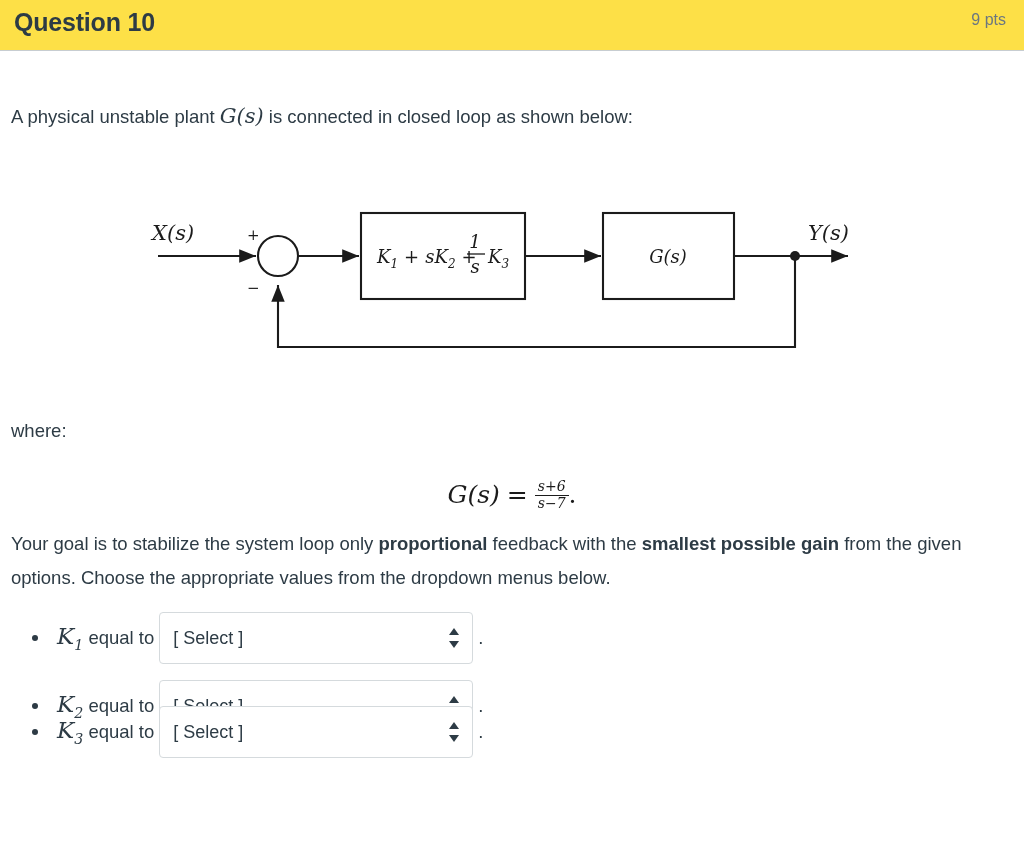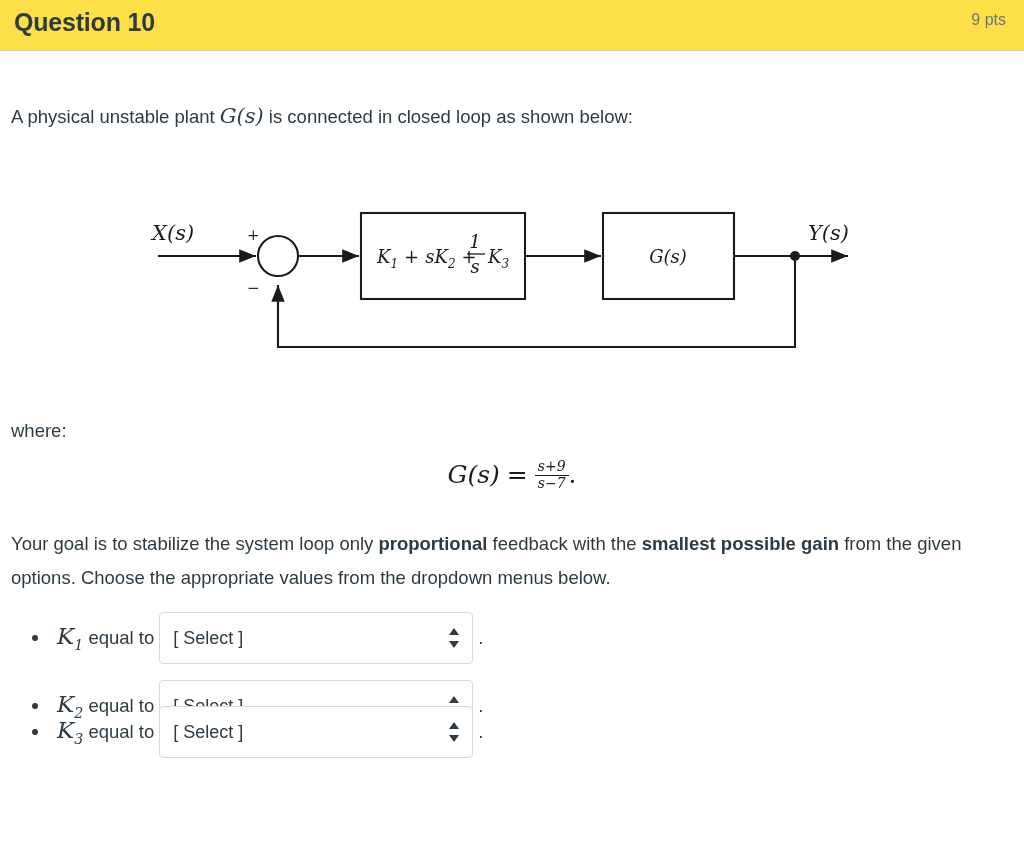--- a/index.html
+++ b/index.html
@@ -58,21 +58,21 @@
     font-family: "DejaVu Serif", "Liberation Serif", serif;
     font-style: italic;
     font-size: 21px;
   }
   b { font-weight: bold; }
 
   
   #display-eq {
     position: absolute;
     left: 0;
-    top: 460px;
+    top: 480px;
     width: 1024px;
     text-align: center;
     font-family: "DejaVu Serif", "Liberation Serif", serif;
     font-size: 25px;
     color: #1b1b1b;
   }
   #display-eq .lhs { font-style: italic; }
   #display-eq .eqsign { font-style: normal; margin: 0 7px; }
   .frac {
     display: inline-block;
@@ -259,21 +259,21 @@
       </text>
     </g>
 
     <text class="bd-box-text" x="538" y="68" text-anchor="middle" font-size="20">G(s)</text>
   </svg>
 </div>
 
 <div class="prose" id="where-text">where:</div>
 
 <div id="display-eq">
-  <span class="lhs">G(s)</span><span class="eqsign">=</span><span class="frac"><span class="num">s+9</span><span class="den">s−7</span></span><span class="period">.</span>
+  <span class="lhs">G(s)</span><span class="eqsign">=</span><span class="frac"><span class="num">s+6</span><span class="den">s−7</span></span><span class="period">.</span>
 </div>
 
 <div class="prose" id="goal-text">
   <span>Your goal is to stabilize the system loop only </span><b>proportional</b><span> feedback with the </span><b>smallest possible gain</b><span> from the given options. Choose the appropriate values from the dropdown menus below.</span>
 </div>
 
 <div class="k-row" id="row-k1">
   <span class="bullet"></span>
   <span class="k-label"><span class="ksym"><span>K</span><sub>1</sub></span><span> equal to</span></span>
   <span class="select-wrap">

